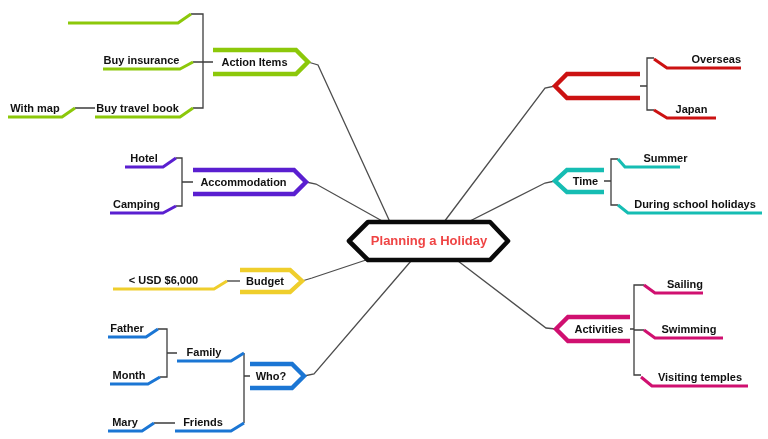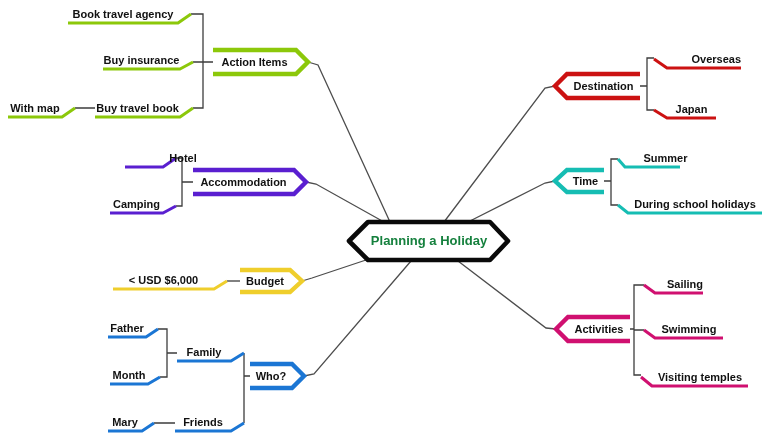--- a/index.html
+++ b/index.html
@@ -12,21 +12,21 @@
   .wire{fill:none;stroke:#3d3d3d;stroke-width:1.3;}
   .leafline{fill:none;stroke-width:3;stroke-linejoin:round;stroke-linecap:butt;}
   .ribbon{fill:#ffffff;stroke-width:4.4;stroke-linejoin:miter;}
   .hex{fill:#ffffff;stroke:#0a0a0a;stroke-width:4.6;stroke-linejoin:round;}
   .leaf,.topic{
     position:absolute;font-weight:bold;font-size:11px;line-height:14px;
     color:#111;text-align:center;white-space:nowrap;cursor:default;
   }
   .topic{display:flex;align-items:center;justify-content:center;line-height:normal;}
   .center-label{
-    position:absolute;font-weight:bold;font-size:13px;color:#15803d;
+    position:absolute;font-weight:bold;font-size:13px;color:#ef4444;
     text-align:center;white-space:nowrap;
   }
 </style>
 </head>
 <body>
 
 <div class="canvas">
 
   <svg width="768" height="439" viewBox="0 0 768 439">
 
@@ -80,30 +80,28 @@
     <path class="ribbon" d="M604,170 H567 L555,181 L567,192 H604" stroke="#16BDB3"></path>
     <path class="ribbon" d="M630,317 H568 L556,329 L568,341 H630" stroke="#D01070"></path>
 
     <path class="hex" d="M349,241 L368,222 H490 L508,241 L490,260 H368 Z"></path>
   </svg>
 
   <div class="topic" style="left:213px;top:50px;width:83px;height:24px;">Action Items</div>
   <div class="topic" style="left:193px;top:170px;width:101px;height:24px;">Accommodation</div>
   <div class="topic" style="left:240px;top:270px;width:50px;height:22px;">Budget</div>
   <div class="topic" style="left:250px;top:364px;width:42px;height:24px;">Who?</div>
-  <div class="topic" style="left:567px;top:74px;width:73px;height:24px;">Destination</div>
   <div class="topic" style="left:567px;top:170px;width:37px;height:22px;">Time</div>
   <div class="topic" style="left:568px;top:317px;width:62px;height:24px;">Activities</div>
 
-  <div class="leaf" style="left:68px;top:7px;width:110px;">Book travel agency</div>
   <div class="leaf" style="left:103px;top:53px;width:77px;">Buy insurance</div>
   <div class="leaf" style="left:95px;top:101px;width:85px;">Buy travel book</div>
   <div class="leaf" style="left:8px;top:101px;width:54px;">With map</div>
 
-  <div class="leaf" style="left:125px;top:151px;width:38px;margin-left:39px;">Hotel</div>
+  <div class="leaf" style="left:125px;top:151px;width:38px;">Hotel</div>
   <div class="leaf" style="left:110px;top:197px;width:53px;">Camping</div>
 
   <div class="leaf" style="left:113px;top:273px;width:101px;">&lt; USD $6,000</div>
 
   <div class="leaf" style="left:177px;top:345px;width:54px;">Family</div>
   <div class="leaf" style="left:108px;top:321px;width:38px;">Father</div>
   <div class="leaf" style="left:110px;top:368px;width:38px;">Month</div>
   <div class="leaf" style="left:175px;top:415px;width:56px;">Friends</div>
   <div class="leaf" style="left:108px;top:415px;width:34px;">Mary</div>
 

